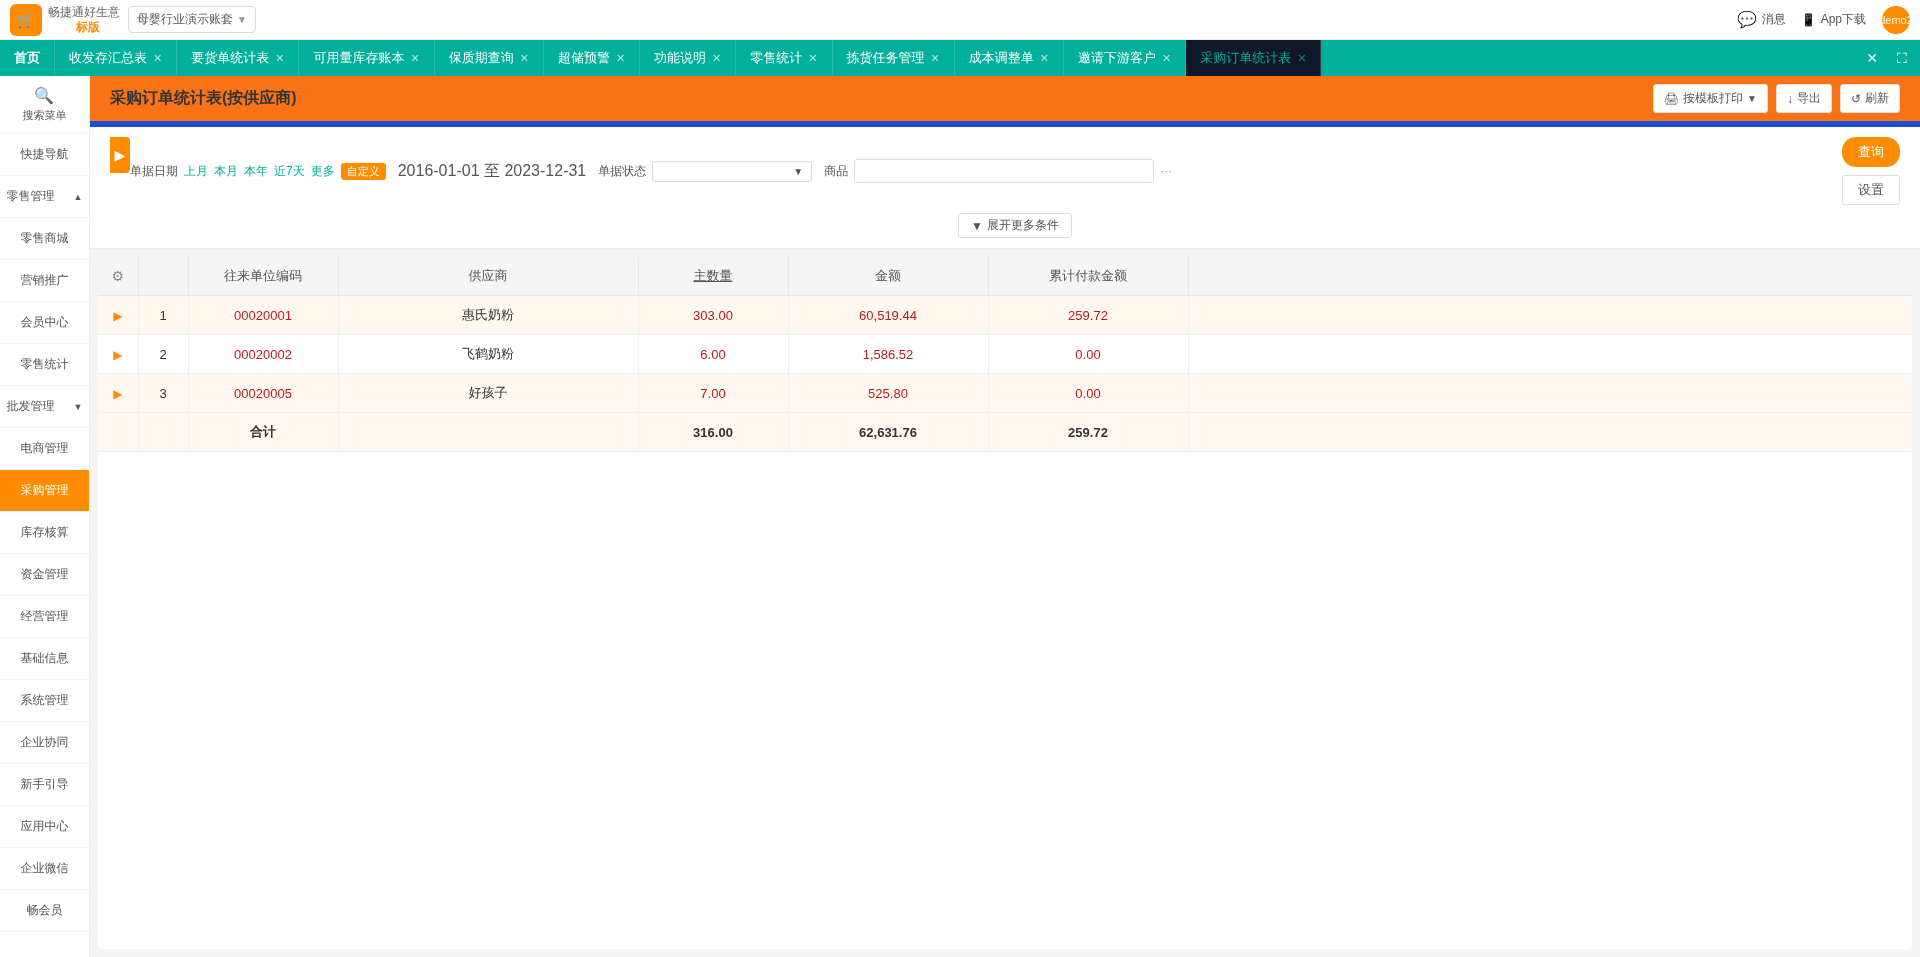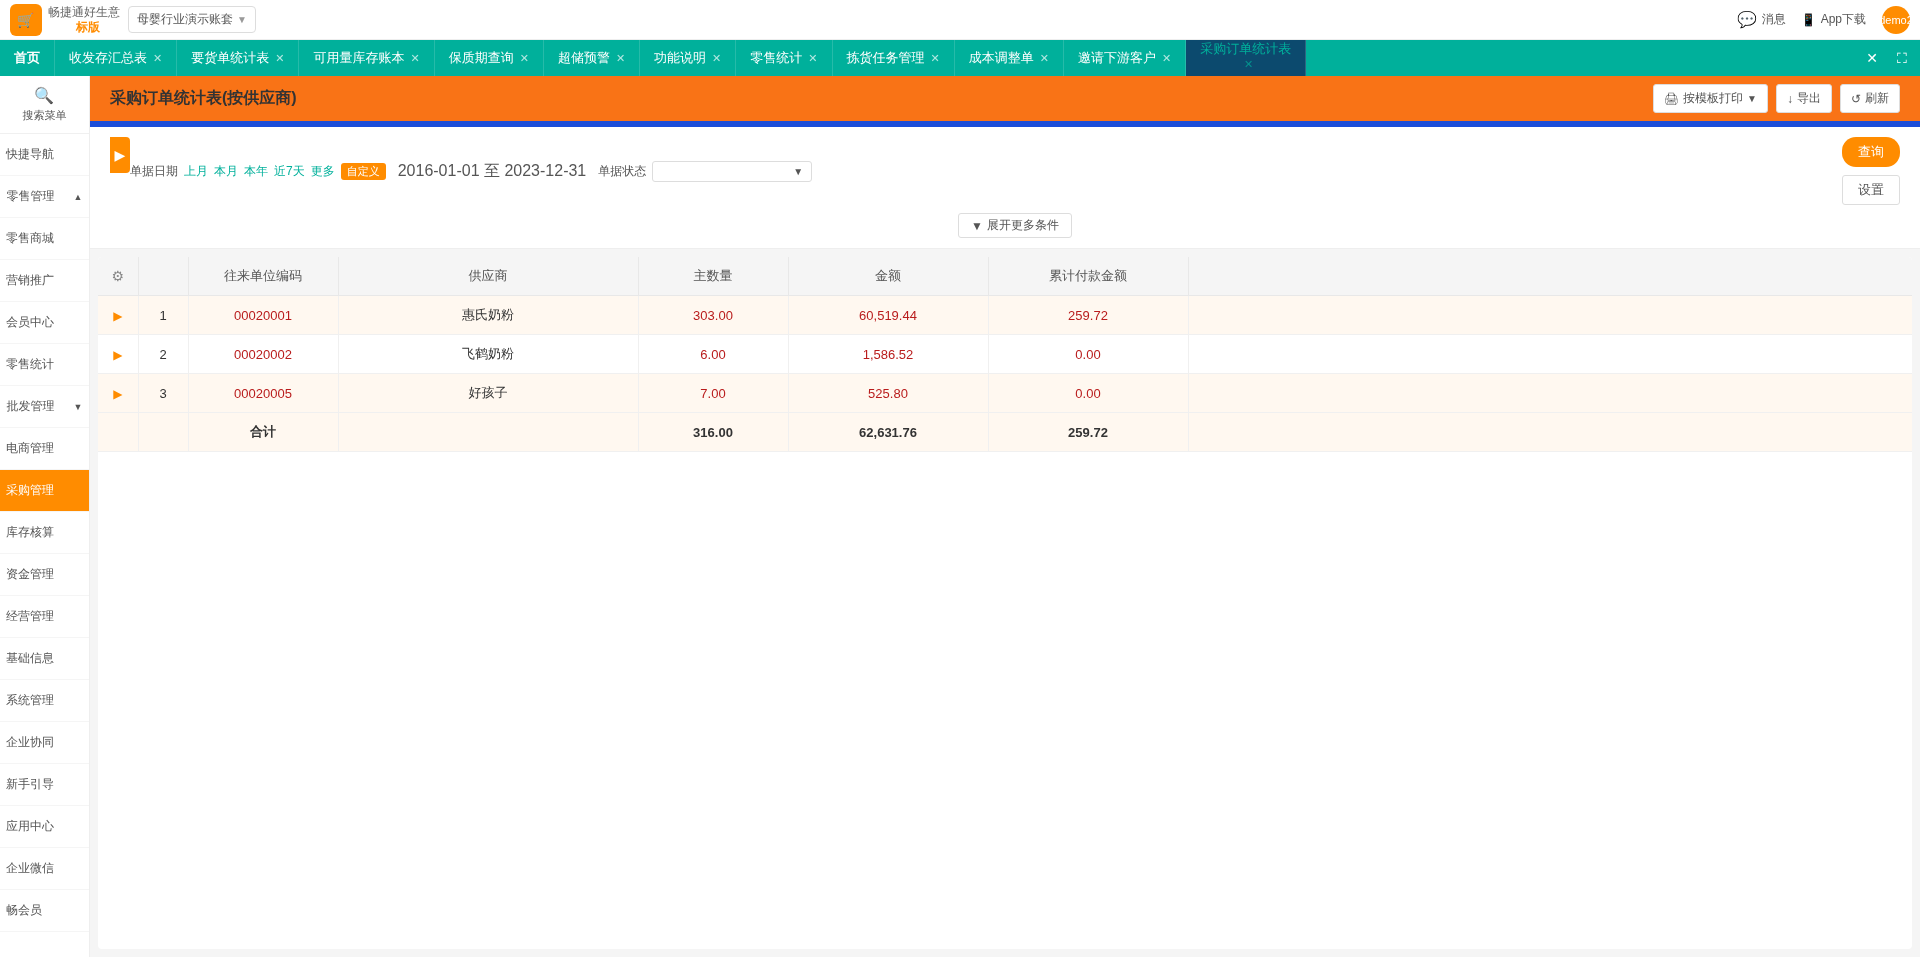--- a/index.html
+++ b/index.html
@@ -12,31 +12,31 @@
     .logo-icon { width: 32px; height: 32px; background: #ff8c00; border-radius: 6px; display: flex; align-items: center; justify-content: center; color: white; font-size: 14px; font-weight: bold; }
     .logo-text { font-size: 12px; color: #666; line-height: 1.2; }
     .dropdown-selector { display: flex; align-items: center; gap: 4px; padding: 4px 8px; border: 1px solid #ddd; border-radius: 4px; cursor: pointer; font-size: 12px; color: #555; }
     .top-bar-right { display: flex; align-items: center; gap: 16px; }
     .top-bar-btn { display: flex; align-items: center; gap: 4px; font-size: 12px; color: #555; cursor: pointer; }
     .user-avatar { width: 28px; height: 28px; border-radius: 50%; background: #ff8c00; display: flex; align-items: center; justify-content: center; color: white; font-size: 11px; }
 
     
     .nav-tabs { height: 36px; background: #00b09b; display: flex; align-items: center; padding: 0; overflow: hidden; }
     .nav-tab { height: 36px; display: flex; align-items: center; padding: 0 14px; font-size: 13px; color: #fff; cursor: pointer; white-space: nowrap; border-right: 1px solid rgba(255,255,255,0.15); position: relative; }
-    .nav-tab.active { background: #0c4a6e; color: #00b09b; flex-direction: column; }
+    .nav-tab.active { background: #0f172a; color: #00b09b; }
     .nav-tab .close-btn { margin-left: 6px; font-size: 11px; opacity: 0.7; }
     .nav-tab.active .close-btn { color: #00b09b; }
     .nav-tab-home { font-weight: 600; }
     .nav-end-btns { margin-left: auto; display: flex; align-items: center; gap: 2px; padding-right: 4px; }
     .nav-end-btn { width: 28px; height: 28px; display: flex; align-items: center; justify-content: center; color: #fff; cursor: pointer; border-radius: 3px; font-size: 14px; }
 
     
     .layout { display: flex; height: calc(957px - 76px); }
     .sidebar { width: 90px; background: #fff; border-right: 1px solid #eee; display: flex; flex-direction: column; flex-shrink: 0; overflow-y: auto; }
-    .sidebar-item { padding: 12px 6px; cursor: pointer; font-size: 12px; color: #555; border-bottom: 1px solid #f5f5f5; }
+    .sidebar-item { padding: 12px 6px; text-align: center; cursor: pointer; font-size: 12px; color: #555; border-bottom: 1px solid #f5f5f5; }
     .sidebar-item.active { color: #fff; background: #ff8c00; }
     .sidebar-item.has-arrow { display: flex; align-items: center; justify-content: center; gap: 19px; }
     .sidebar-search { padding: 10px 6px; display: flex; flex-direction: column; align-items: center; gap: 3px; border-bottom: 1px solid #f0f0f0; }
     .sidebar-search-icon { font-size: 16px; color: #ff8c00; }
     .sidebar-search-text { font-size: 11px; color: #555; }
 
     
     .main-content { flex: 1; display: flex; flex-direction: column; overflow: hidden; background: #f5f5f5; }
     .page-header { background: #f97316; padding: 8px 20px 8px; border-bottom: 6px solid #1d4ed8; display: flex; align-items: center; justify-content: space-between; }
     .page-title { font-size: 16px; font-weight: 600; color: #333; }
@@ -67,21 +67,21 @@
     .data-table th { background: #f5f5f5; padding: 10px 12px; text-align: center; font-size: 13px; font-weight: 500; color: #555; border-bottom: 1px solid #e8e8e8; border-right: 1px solid #e8e8e8; }
     .data-table th:last-child { border-right: none; }
     .data-table td { padding: 10px 12px; text-align: center; font-size: 13px; color: #333; border-bottom: 1px solid #f0f0f0; border-right: 1px solid #f0f0f0; }
     .data-table td:last-child { border-right: none; }
     .data-table tr:nth-child(odd) td { background: #fff8f0; }
     .data-table tr:nth-child(even) td { background: #fff; }
     .data-table .link-value { color: #b91c1c; cursor: pointer; }
     .data-table .col-index { width: 50px; }
     .data-table .col-code { width: 150px; }
     .data-table .col-supplier { width: 300px; }
-    .data-table .col-qty { width: 150px; }
+    .data-table .col-qty { width: 150px; text-decoration: underline; }
     .data-table .col-amount { width: 200px; }
     .data-table .col-paid { width: 200px; }
     .settings-col { width: 40px; }
     .gear-icon { color: #888; cursor: pointer; font-size: 14px; }
     .expand-row-icon { color: #ff8c00; cursor: pointer; font-size: 12px; }
 
     
     .table-footer { background: #fff8f0; }
     .table-footer td { font-weight: 600; color: #333; background: #fff8f0 !important; }
 
@@ -288,20 +288,25 @@
             </div>
             <div class="filter-item">
               <span class="filter-date-range">2016-01-01 至 2023-12-31</span>
             </div>
             <div class="filter-item">
               <span class="filter-label">单据状态</span>
               <div class="filter-select">
                 <span style="min-width:120px;"></span>
                 <span style="font-size:10px;">▼</span>
               </div>
+            </div>
+            <div class="filter-item">
+              <span class="filter-label">商品</span>
+              <input class="filter-input" type="text" style="min-width: 300px;">
+              <span style="color:#999;cursor:pointer;">···</span>
             </div>
             <div style="display:flex;flex-direction:column;gap:4px;margin-left:auto;">
               <button class="btn-query">查询</button>
               <button class="btn-settings">设置</button>
             </div>
           </div>
           <div class="filter-expand">
             <button class="expand-btn">
               <span>▼</span>
               <span>展开更多条件</span>

